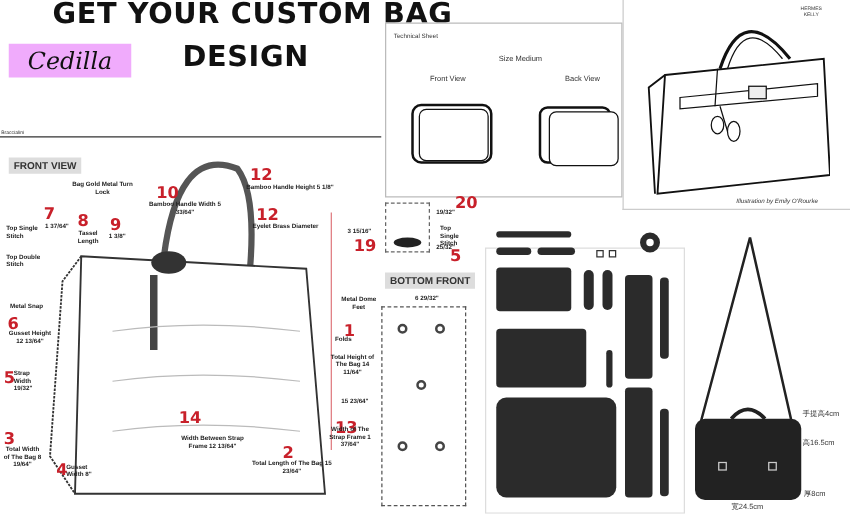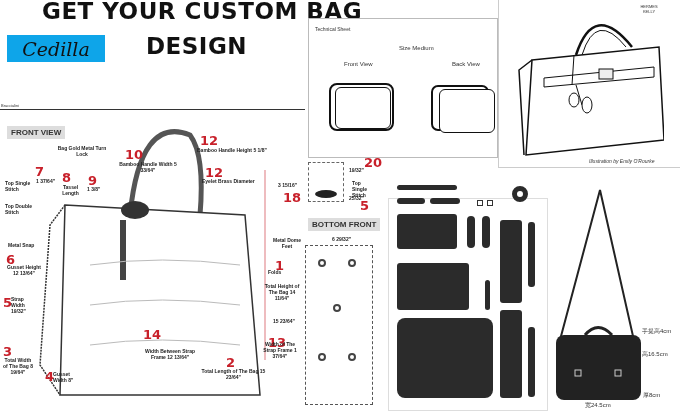--- a/index.html
+++ b/index.html
@@ -1,19 +1,19 @@
 <!DOCTYPE html>
 <html><head>
 <meta charset="utf-8">
 <style>
 *{box-sizing:border-box;margin:0;padding:0}
 body{width:680px;height:411px;overflow:hidden;background:#fff;font-family:"Liberation Sans",sans-serif;position:relative}
 .abs{position:absolute}
 .title{font-family:"DejaVu Sans",sans-serif;font-weight:bold;color:#111;letter-spacing:0.5px}
-.logo{background:#0ea5e9;color:#111;font-family:"DejaVu Serif",serif;font-style:italic;font-size:19px;display:flex;align-items:center;justify-content:center}
+.logo{background:#f0abfc;color:#111;font-family:"DejaVu Serif",serif;font-style:italic;font-size:19px;display:flex;align-items:center;justify-content:center}
 .panel{border:1px solid #bbb;background:#fff}
 .small{font-size:4px;color:#333;line-height:5px;text-align:center}
 .num{color:#c8202a;font-weight:bold;font-size:13px;font-family:"DejaVu Sans",sans-serif}
 .lbl{font-size:5px;color:#222;font-weight:bold;line-height:6px}
 .hdr{background:#ddd;font-weight:bold;font-size:8px;color:#333;padding:2px 4px}
 .piece{background:#2b2b2b;border-radius:3px}
 .cn{font-size:6px;color:#333}
 </style>
 </head>
 <body>
@@ -119,21 +119,21 @@
 
 <div class="abs" style="left:308px;top:162px;width:36px;height:40px;border:1px dashed #666;background:#fff">
   <div class="abs" style="left:6px;top:27px;width:22px;height:8px;background:#222;border-radius:50%"></div>
 </div>
 <div class="abs num" style="left:364px;top:155px">20</div>
 <div class="abs lbl" style="left:349px;top:167px">19/32"</div>
 <div class="abs lbl" style="left:352px;top:180px;width:25px">Top Single Stitch</div>
 <div class="abs lbl" style="left:349px;top:195px">25/32"</div>
 <div class="abs num" style="left:360px;top:198px">5</div>
 <div class="abs lbl" style="left:278px;top:182px">3 15/16"</div>
-<div class="abs num" style="left:283px;top:190px">18</div>
+<div class="abs num" style="left:283px;top:190px">19</div>
 
 <div class="abs hdr" style="left:308px;top:218px">BOTTOM FRONT</div>
 <div class="abs lbl" style="left:332px;top:236px">6 29/32"</div>
 <div class="abs lbl" style="left:273px;top:318px">15 23/64"</div>
 <div class="abs" style="left:305px;top:245px;width:68px;height:160px;border:1px dashed #555">
   <div class="abs" style="left:12px;top:13px;width:8px;height:8px;border:2px solid #444;border-radius:50%"></div>
   <div class="abs" style="left:42px;top:13px;width:8px;height:8px;border:2px solid #444;border-radius:50%"></div>
   <div class="abs" style="left:27px;top:58px;width:8px;height:8px;border:2px solid #444;border-radius:50%"></div>
   <div class="abs" style="left:12px;top:107px;width:8px;height:8px;border:2px solid #444;border-radius:50%"></div>
   <div class="abs" style="left:42px;top:107px;width:8px;height:8px;border:2px solid #444;border-radius:50%"></div>

